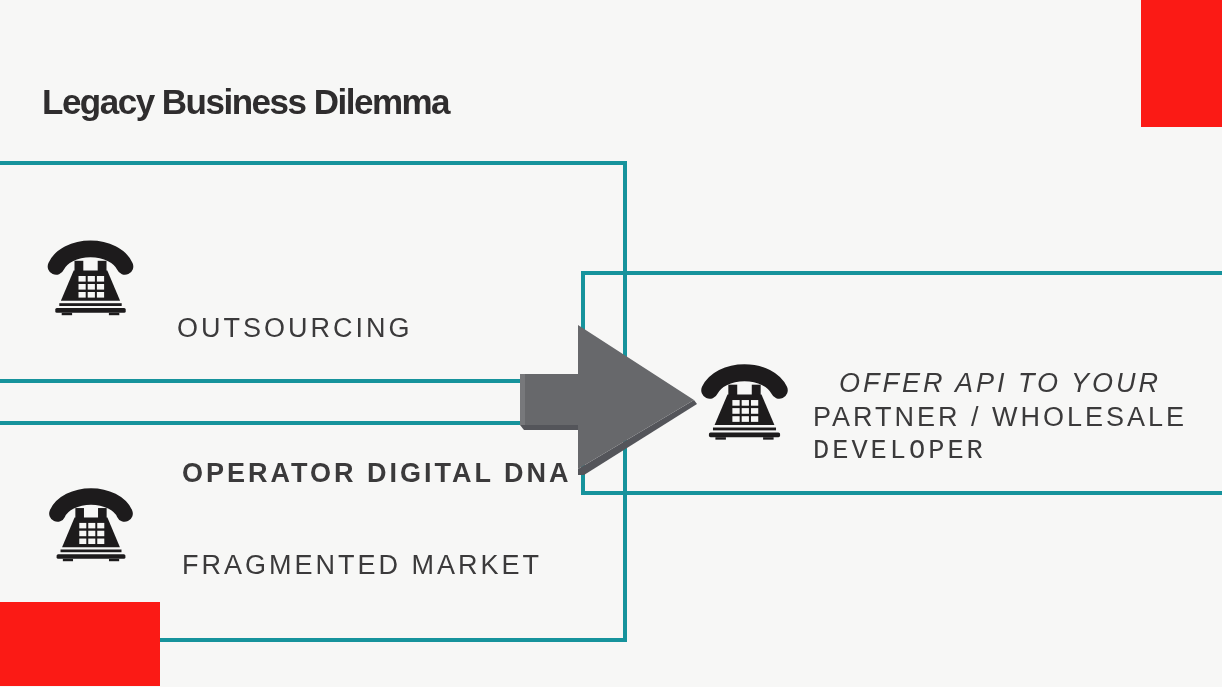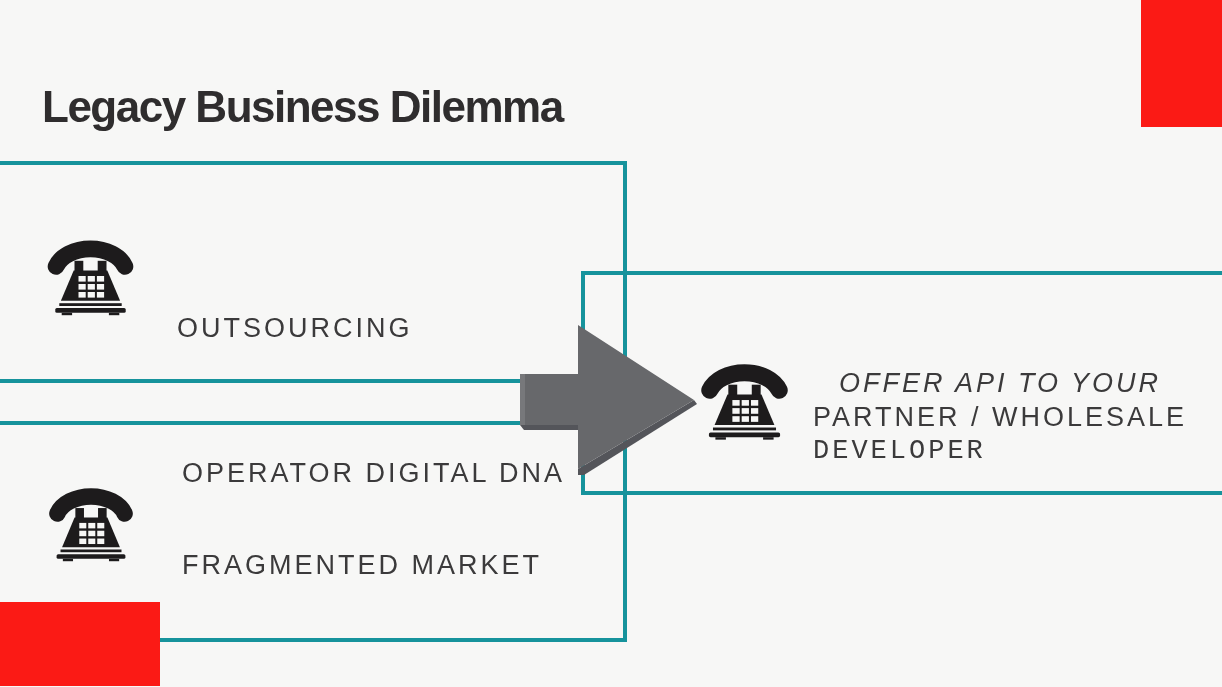--- a/index.html
+++ b/index.html
@@ -17,21 +17,21 @@
   .slide {
     position: relative;
     width: 1222px;
     height: 687px;
     background: var(--background-color);
     overflow: hidden;
     font-family: "Liberation Sans", sans-serif;
   }
   .heading {
     position: absolute;
-    font-size: 44px;
+    font-size: 35px;
     font-weight: 700;
     letter-spacing: -1.5px;
     color: var(--heading-color);
     line-height: 1.1;
     white-space: nowrap;
   }
   .outline-box {
     position: absolute;
     border: 4px solid var(--accent-teal);
     background: transparent;
@@ -115,21 +115,21 @@
         <rect x="45" y="70" width="9" height="7"></rect>
           <rect x="56.5" y="70" width="9" height="7"></rect>
           <rect x="68" y="70" width="9" height="7"></rect>
         <rect x="45" y="80" width="9" height="7"></rect>
           <rect x="56.5" y="80" width="9" height="7"></rect>
           <rect x="68" y="80" width="9" height="7"></rect>
       </g>
     </svg>
   </div>
 
-  <div class="cap-line" style="left:182px; top:460px;">OPERATOR DIGITAL DNA</div>
+  <div class="cap-line" style="left:182px; top:460px;font-weight:bold;">OPERATOR DIGITAL DNA</div>
   <div class="cap-line" style="left:182px; top:552px;">FRAGMENTED MARKET</div>
 
   <div class="arrow-wrap">
     <svg viewBox="0 0 188 162" xmlns="http://www.w3.org/2000/svg">
       <polygon points="7,107 65,107 65,112 11,112" fill="#54555a"></polygon>
       <polygon points="65,151 181,82 184,86 71,157 65,157" fill="#54555a"></polygon>
       <polygon points="7,56 65,56 65,7 181,82 65,151 65,107 7,107" fill="#67686b"></polygon>
       <polygon points="7,56 12,56 12,107 7,107" fill="#77787b"></polygon>
     </svg>
   </div>

